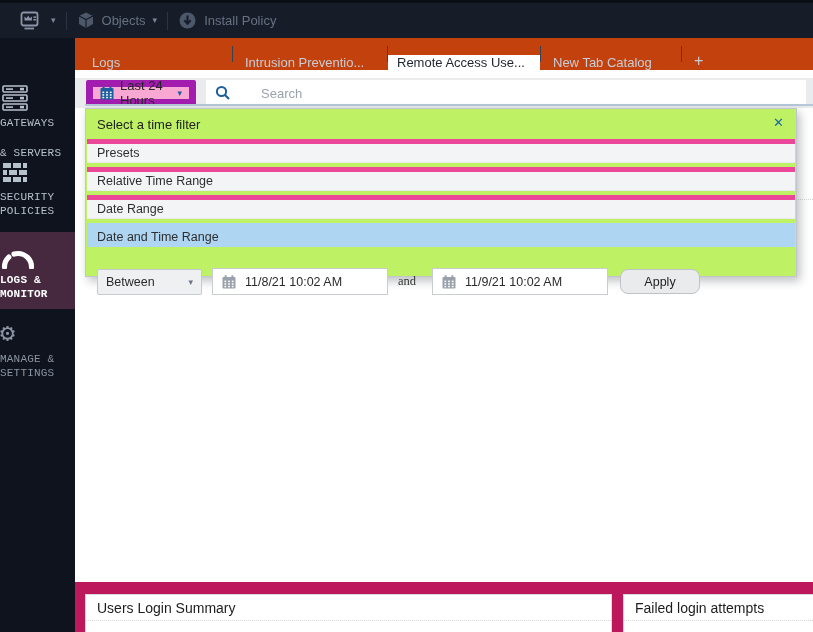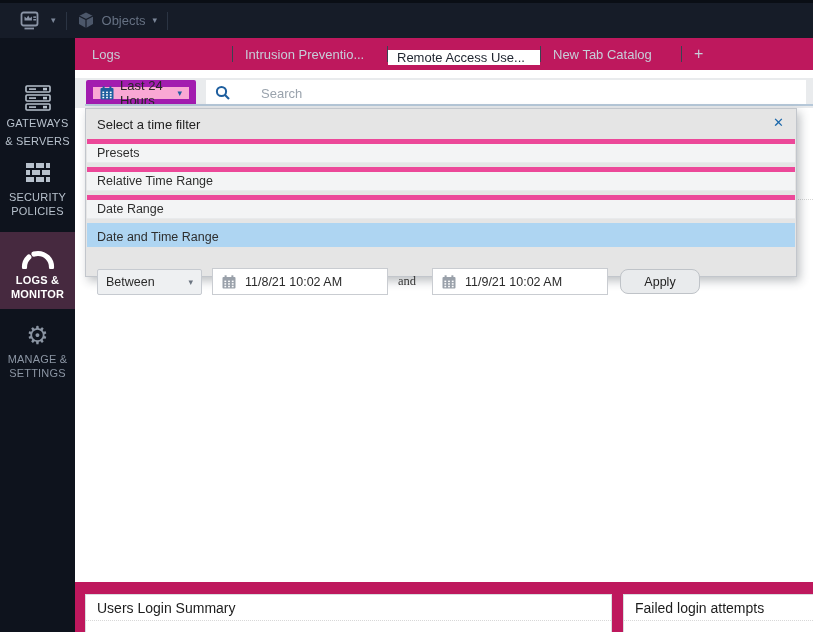--- a/index.html
+++ b/index.html
@@ -10,49 +10,49 @@
   
   #topbar { left:0; top:0; width:813px; height:38px; background:#161c28;
     border-top:3px solid #0a0e15; display:flex; align-items:center; padding-left:10px; }
   .tb-item { display:flex; align-items:center; gap:7px; color:#667183; padding:0 10px; height:100%; cursor:default; }
   .tb-sep { width:1px; height:18px; background:#2b3443; }
   .caret { font-size:9px; color:#7b8698; line-height:1; }
 
   
   #sidebar { left:0; top:38px; width:75px; height:594px; background:#0e131d; }
   .nav-item { position:absolute; left:0; width:75px; display:flex; flex-direction:column;
-    align-items:center; text-align:center; color:#b7c1cc; }
+    align-items:flex-start; text-align:center; color:#b7c1cc;font-family:Liberation Mono, monospace; }
   .nav-label { font-size:11px; line-height:13.5px; letter-spacing:.2px; margin-top:5px; }
   .nav-item.dim { color:#8b95a3; }
   .nav-item.active { color:#ffffff; background:#46293f; }
 
   
-  #tabbar { left:75px; top:38px; width:738px; height:32px; background:#be185d;
-    display:flex; align-items:center; }
+  #tabbar { left:75px; top:38px; width:738px; height:32px; background:#c2410c;
+    display:flex; align-items:flex-end; }
   .tab { display:flex; align-items:center; color:#c7ced9; font-size:13px; }
   .tab-sep { width:1px; height:16px; background:#3a4251; align-self:center; }
   .tab.active { background:#ffffff; color:#1f2530; margin-top:6px; align-items:center; }
 
   
   #content { left:75px; top:70px; width:738px; height:562px; background:#ffffff; }
 
   #toolbar { left:0; top:8px; width:738px; height:30px; background:#e9ebed; }
   #time-btn { left:11px; top:2px; width:110px; height:26px; background:#f9a8d4;
     border:7px solid #a21caf; border-radius:2px; display:flex; align-items:center;
     gap:6px; padding:0 7px; font-size:13px; color:#262626; cursor:pointer; }
   #search-box { left:131px; top:2px; width:600px; height:26px; background:#ffffff;
     display:flex; align-items:center; padding-left:9px; gap:8px; }
   #search-box input { border:none; outline:none; flex:1; font:13px "Liberation Sans","DejaVu Sans",sans-serif; color:#333;margin-left:22px; }
   #search-box input::placeholder { color:#9aa3ad; }
 
   .bg-line-solid { left:10px; top:34px; width:728px; height:2px; background:#b6c8d9; z-index:1; }
   .bg-line-dotted { left:10px; top:129px; width:728px; height:0; border-top:1px dotted #d6d6d6; z-index:1; }
 
   
-  #popup { left:10px; top:38px; width:712px; height:169px; background:#e5e5e5;
+  #popup { left:10px; top:38px; width:712px; height:169px; background:#bef264;
     border:1px solid #c2c6cc; box-shadow:3px 4px 9px rgba(40,50,60,.3); z-index:5; }
   #popup-header { position:relative; height:30px; display:flex; align-items:center; padding:0 11px; }
   #popup-title { font-size:13px; color:#222; }
   #popup-close { position:absolute; right:12px; top:7px; color:#1a67aa; font-weight:bold;
     font-size:13px; cursor:pointer; line-height:1; }
   .opt-row { height:24px; margin:0 1px 4px 1px; background:#f3f4f5;
     border-top:5px solid #ec4899; border-bottom:1px solid #e8eaec;
     display:flex; align-items:center; padding-left:10px; font-size:12.5px; color:#2e2e2e; cursor:pointer; }
   .opt-row.selected { background:#aed5f2; border-color:#aed5f2; }
 
@@ -103,20 +103,29 @@
     <span>
       <svg width="18" height="19" viewBox="0 0 18 19">
         <path d="M9 1.5 L16 5 L16 13 L9 17 L2 13 L2 5 Z" fill="#4c576a"></path>
         <path d="M2 5 L9 8.6 L16 5 M9 8.6 L9 17" stroke="#161c28" stroke-width="1.2" fill="none"></path>
       </svg>
     </span>
     <span>Objects</span>
     <span class="caret">▾</span>
   </div>
   <div class="tb-sep"></div>
+  <div class="tb-item">
+    <span>
+      <svg width="19" height="19" viewBox="0 0 19 19">
+        <circle cx="9.5" cy="9.5" r="8" fill="#4c576a"></circle>
+        <path d="M9.5 4.5 L9.5 12 M6.3 9.3 L9.5 12.7 L12.7 9.3" stroke="#161c28" stroke-width="2" fill="none"></path>
+      </svg>
+    </span>
+    <span>Install Policy</span>
+  </div>
 </div>
 
 <div id="sidebar" class="abs">
 
   <div class="nav-item" style="top:46px;">
     <span>
       <svg width="30" height="28" viewBox="0 0 30 28">
         <g fill="none" stroke="#b7c1cc" stroke-width="1.6">
           <rect x="3" y="2" width="24" height="6" rx="1"></rect>
           <rect x="3" y="11" width="24" height="6" rx="1"></rect>
@@ -126,21 +135,21 @@
           <rect x="6" y="4.3" width="7" height="1.6"></rect>
             <rect x="20" y="3.8" width="4" height="2.6"></rect>
           <rect x="6" y="13.3" width="7" height="1.6"></rect>
             <rect x="20" y="12.8" width="4" height="2.6"></rect>
           <rect x="6" y="22.3" width="7" height="1.6"></rect>
             <rect x="20" y="21.8" width="4" height="2.6"></rect>
         </g>
       </svg>
     </span>
     <span class="nav-label">GATEWAYS</span>
-    <span class="nav-label" style="margin-top:4px;">&amp; SERVERS</span>
+    <span class="nav-label" style="margin-top:16px;">&amp; SERVERS</span>
   </div>
 
   <div class="nav-item" style="top:122px;">
     <span>
       <svg width="30" height="26" viewBox="0 0 30 26">
         <g fill="#b7c1cc">
           <rect x="3" y="3" width="8" height="5"></rect>
             <rect x="13" y="3" width="8" height="5"></rect>
             <rect x="23" y="3" width="4" height="5"></rect>
           <rect x="3" y="10" width="4" height="5"></rect>

